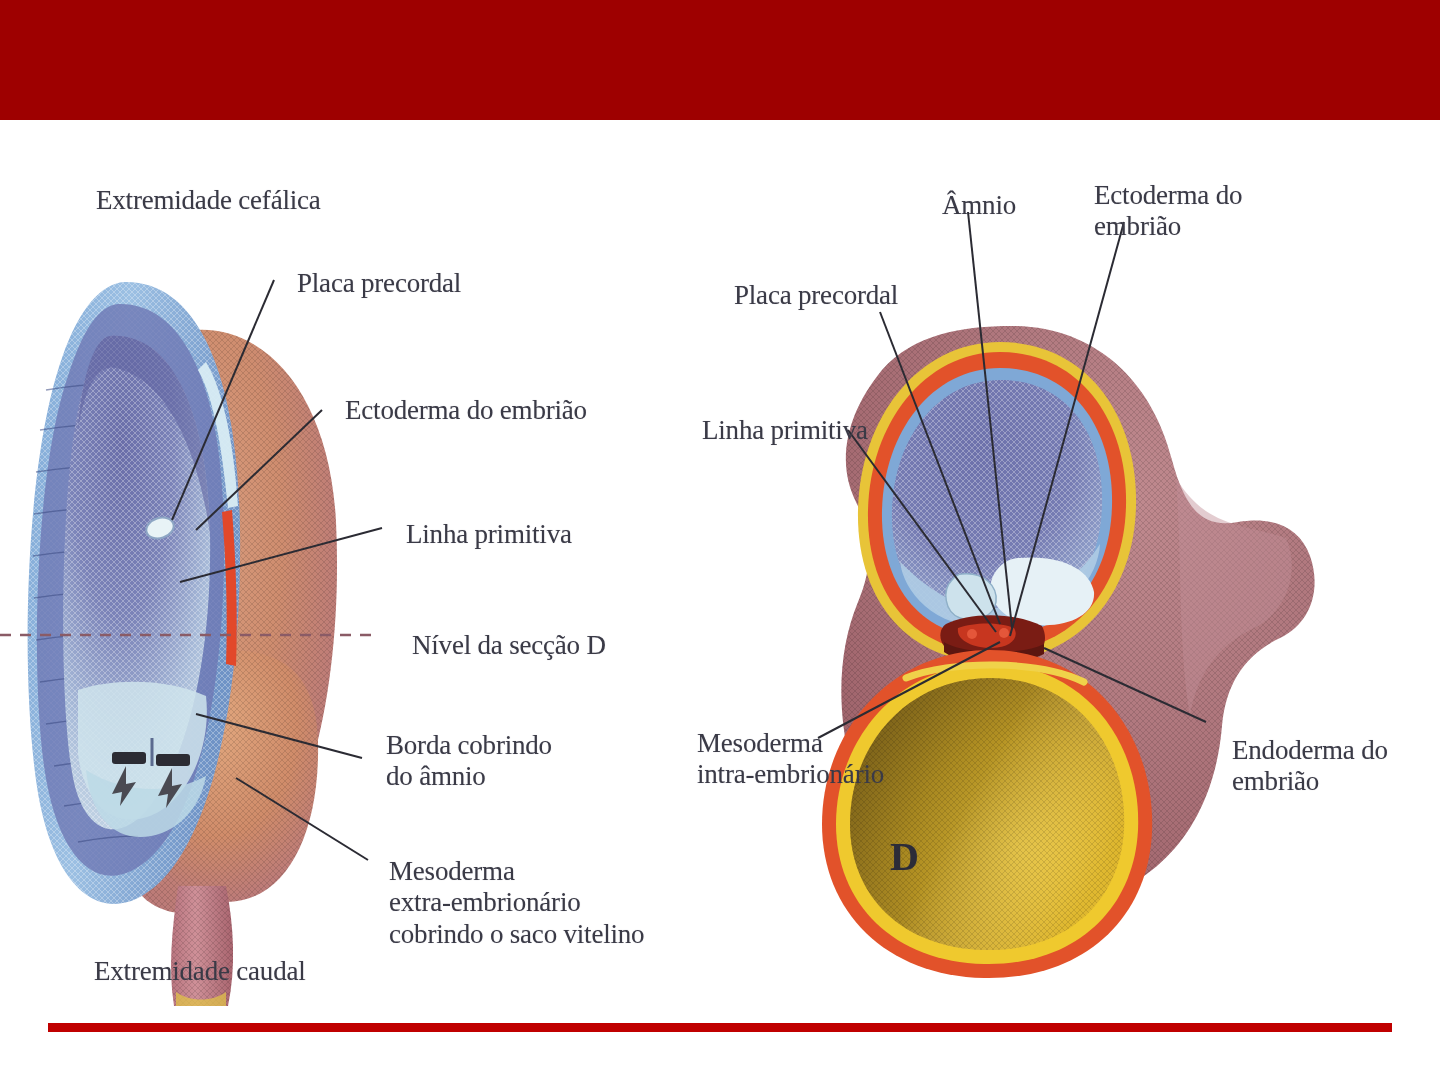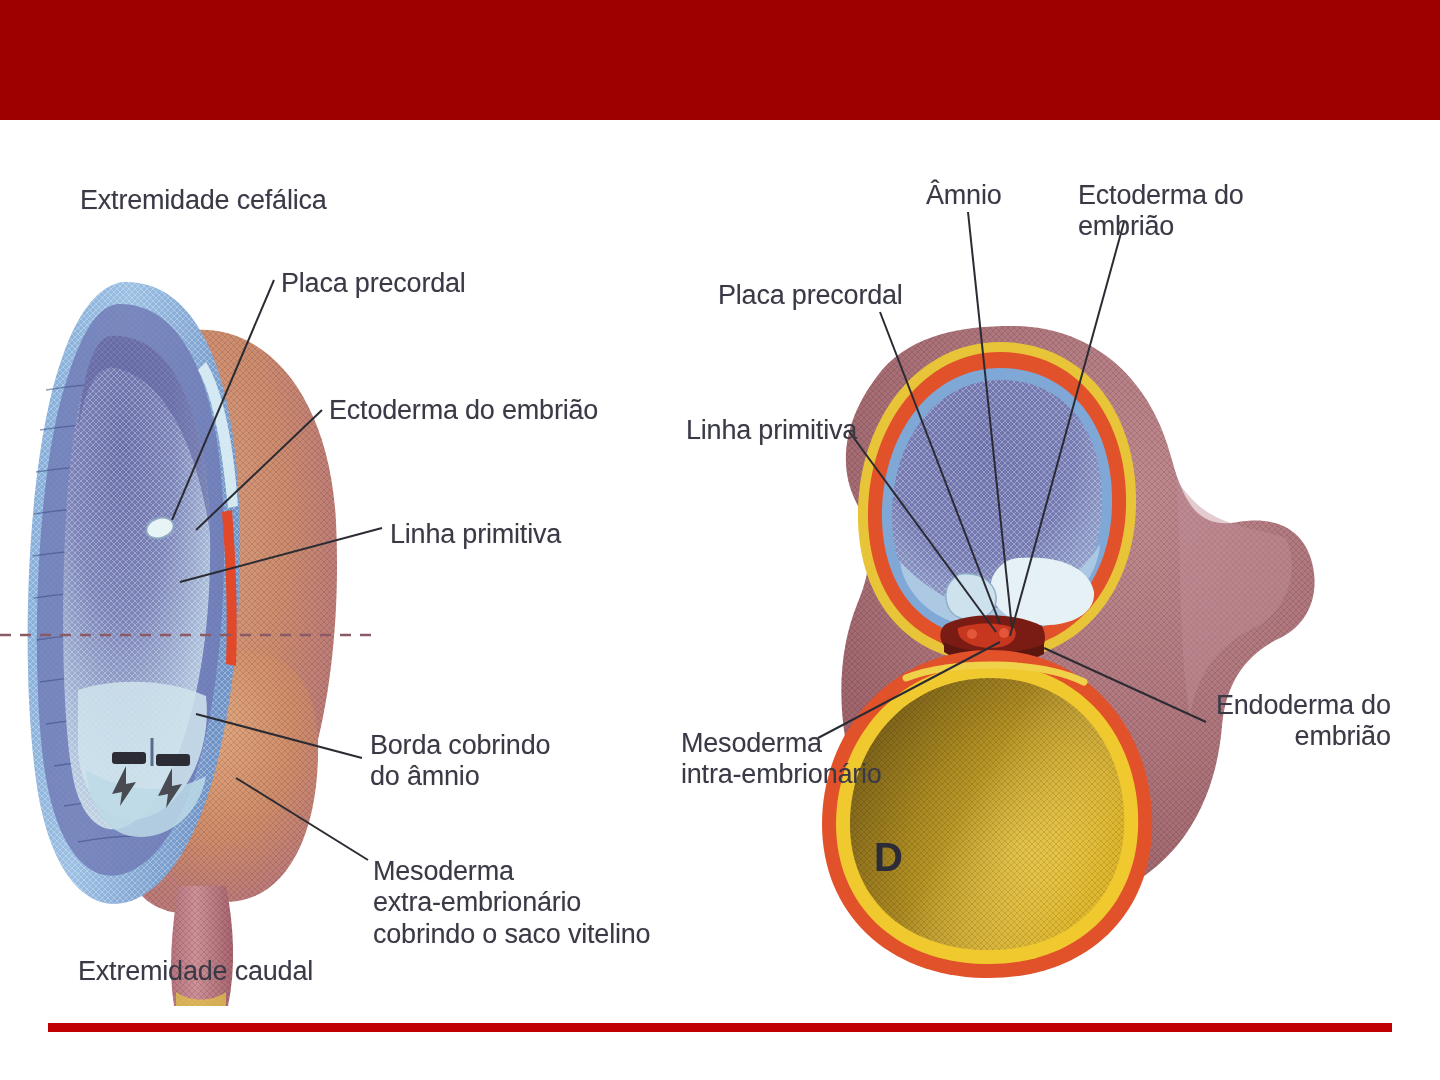--- a/index.html
+++ b/index.html
@@ -49,27 +49,28 @@
     height: 890px;
   }
   #figure svg {
     display: block;
   }
 
   
   .lbl {
     position: absolute;
     color: #3a3a46;
-    font-family: Liberation Sans, sans-serif;
+    font-family: Liberation Serif, serif;
     font-size: 27px;
     line-height: 1.16;
     letter-spacing: -0.2px;
     white-space: pre;
     font-weight: 400;
     text-shadow: 0 0 1px rgba(90,90,110,0.30);
+    margin-left: 16px;
   }
   .lbl.big {
     font-size: 40px;
     font-weight: bold;
     color: #2c2c38;
   }
 </style>
 </head>
 <body>
 
@@ -360,32 +361,33 @@
           <path d="M1206 592 L 1044 518"></path>
         </g>
       </g>
     </svg>
   </div>
 
   <div class="lbl" style="left:80px;  top:185px;">Extremidade cefálica</div>
   <div class="lbl" style="left:281px; top:268px;">Placa precordal</div>
   <div class="lbl" style="left:329px; top:395px;">Ectoderma do embrião</div>
   <div class="lbl" style="left:390px; top:519px;">Linha primitiva</div>
+  <div class="lbl" style="left:396px; top:630px;">Nível da secção D</div>
   <div class="lbl" style="left:370px; top:730px;">Borda cobrindo
 do âmnio</div>
   <div class="lbl" style="left:373px; top:856px;">Mesoderma
 extra-embrionário
 cobrindo o saco vitelino</div>
   <div class="lbl" style="left:78px;  top:956px;text-align:center;">Extremidade caudal</div>
 
-  <div class="lbl" style="left:926px;  top:180px;">Âmnio</div>
+  <div class="lbl" style="left:926px;  top:190px;">Âmnio</div>
   <div class="lbl" style="left:1078px; top:180px;">Ectoderma do
 embrião</div>
   <div class="lbl" style="left:718px;  top:280px;">Placa precordal</div>
   <div class="lbl" style="left:686px;  top:415px;">Linha primitiva</div>
   <div class="lbl" style="left:681px;  top:728px;">Mesoderma
 intra-embrionário</div>
-  <div class="lbl" style="left:1216px; top:690px;text-align:right;">Endoderma do
+  <div class="lbl" style="left:1216px; top:735px;">Endoderma do
 embrião</div>
 
   <div class="lbl big" style="left:874px; top:834px;">D</div>
 
 </div>
 
 </body></html>

